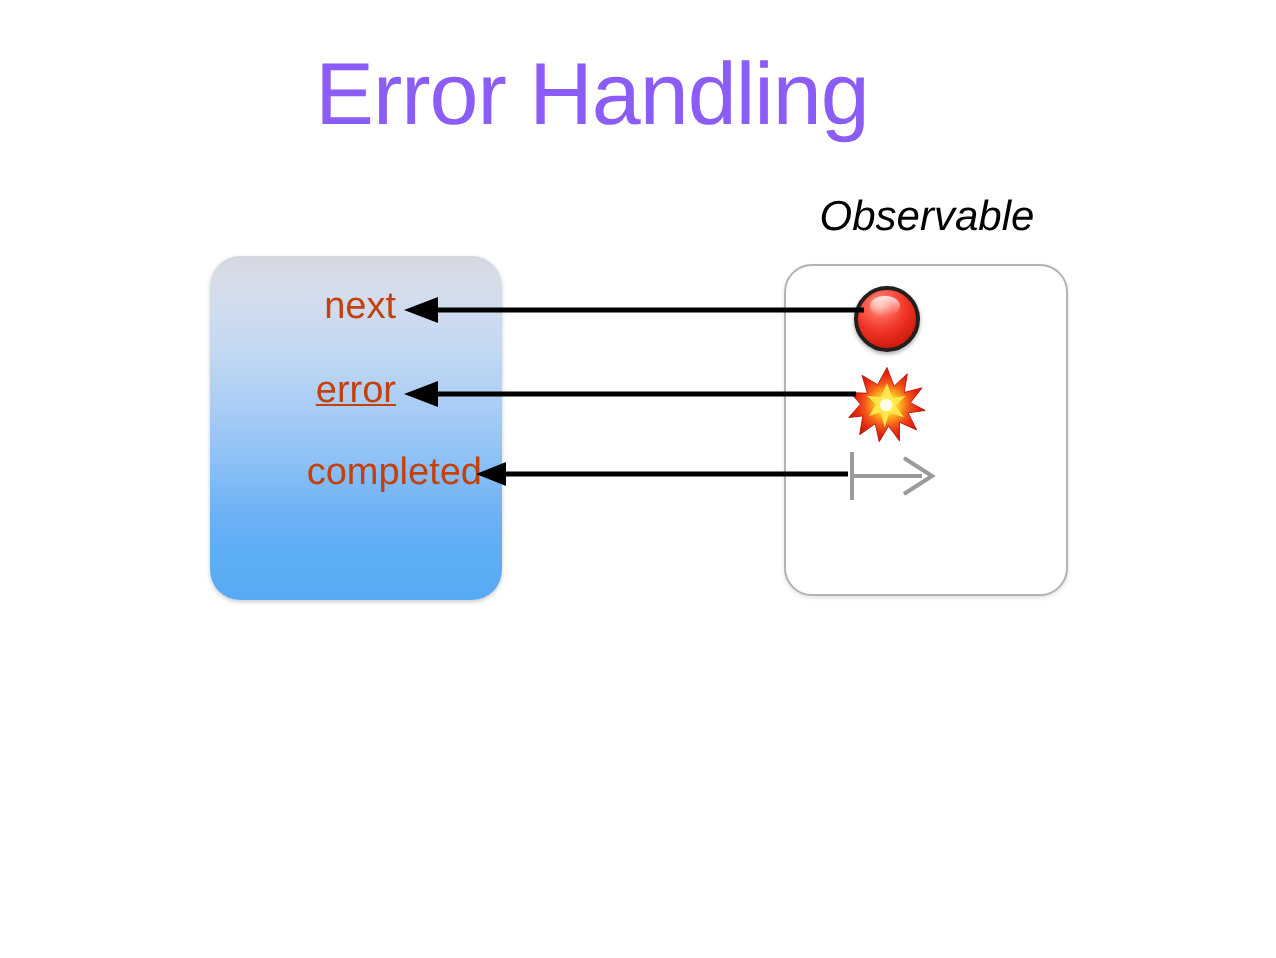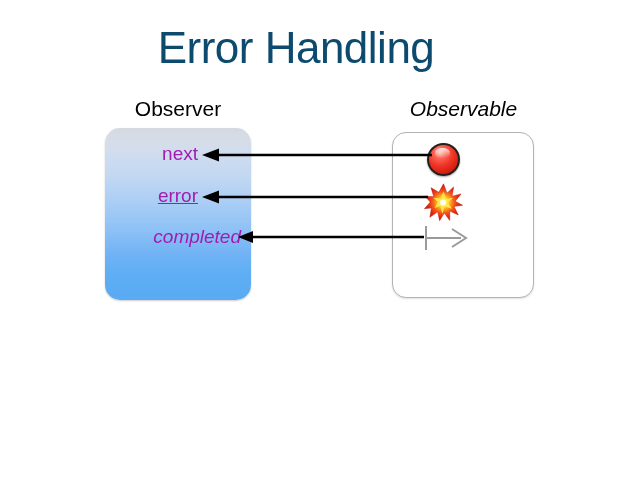--- a/index.html
+++ b/index.html
@@ -28,21 +28,21 @@
   #slide-title {
     position: absolute;
     left: 0;
     top: 22px;
     width: 592px;
     text-align: center;
     font-size: 44px;
     line-height: 52px;
     font-weight: 400;
     letter-spacing: -0.5px;
-    color: #0c4a6e;
+    color: #8b5cf6;
     white-space: nowrap;
   }
 
   
   .column-caption {
     position: absolute;
     font-size: 21px;
     line-height: 24px;
     font-weight: 400;
     color: #000000;
@@ -80,27 +80,27 @@
         #5faef4 85%,
         #58aaf3 100%);
     box-shadow: 0 1px 2px rgba(0,0,0,0.20);
   }
 
   
   .observer-label {
     position: absolute;
     font-size: 19px;
     line-height: 22px;
-    color: #a21caf;
+    color: #c2410c;
     white-space: nowrap;
     text-align: right;
   }
   #label-next      { left: 40px;  top: 143px; width: 158px; }
   #label-error     { left: 40px;  top: 185px; width: 158px; text-decoration: underline; }
-  #label-completed { left: 40px;  top: 226px; width: 201px; font-style: italic; }
+  #label-completed { left: 40px;  top: 226px; width: 201px; }
 
   
   #observable-panel {
     position: absolute;
     left: 392px;
     top: 132px;
     width: 142px;
     height: 166px;
     border-radius: 14px;
     background: #ffffff;
@@ -168,21 +168,20 @@
   #arrow-error     { left: 202px; top: 190px; width: 226px; }
   #arrow-completed { left: 238px; top: 230px; width: 186px; }
 </style>
 </head>
 <body>
 
 <div id="slide">
 
   <div id="slide-title">Error Handling</div>
 
-  <div class="column-caption" id="caption-observer">Observer</div>
 
   <div class="column-caption" id="caption-observable">Observable</div>
 
   <div id="observer-panel"></div>
 
   <div class="observer-label" id="label-next">next</div>
 
   <div class="observer-label" id="label-error">error</div>
 
   <div class="observer-label" id="label-completed">completed</div>

